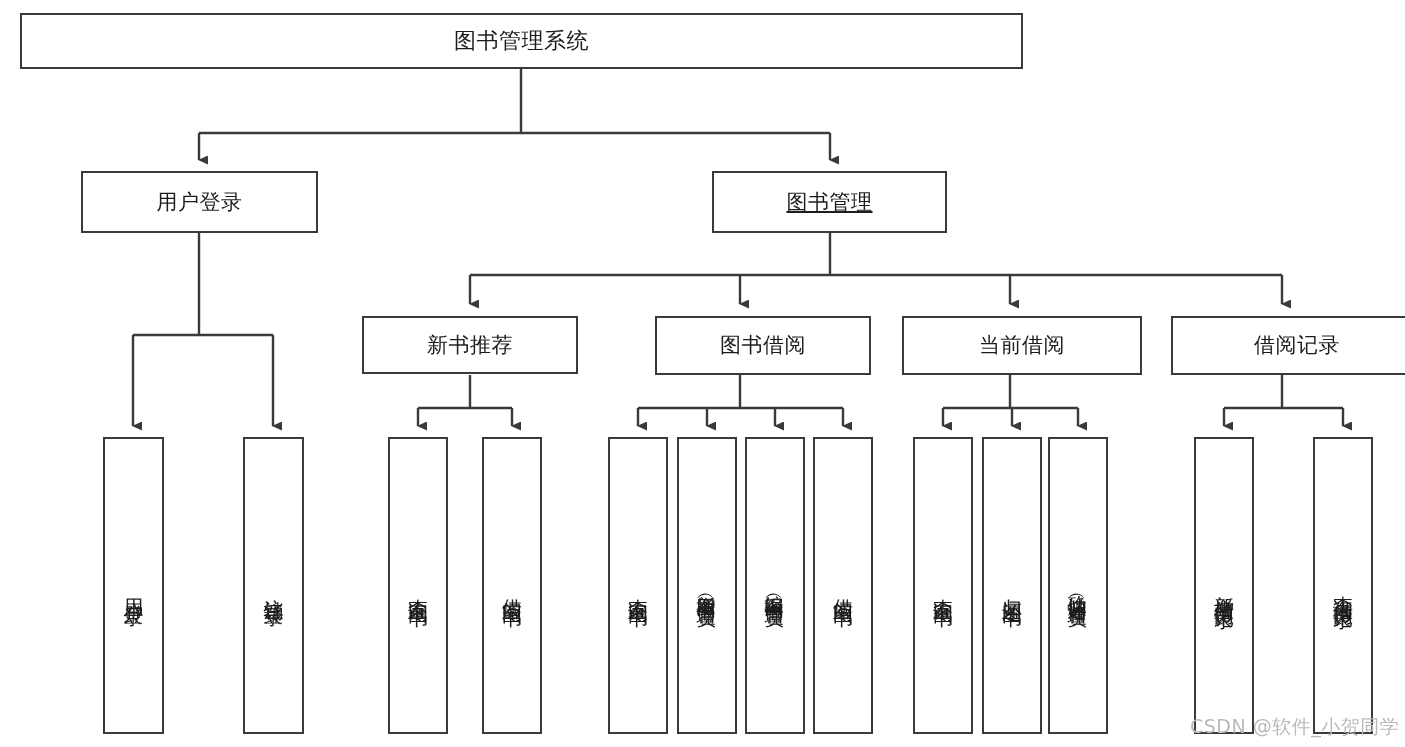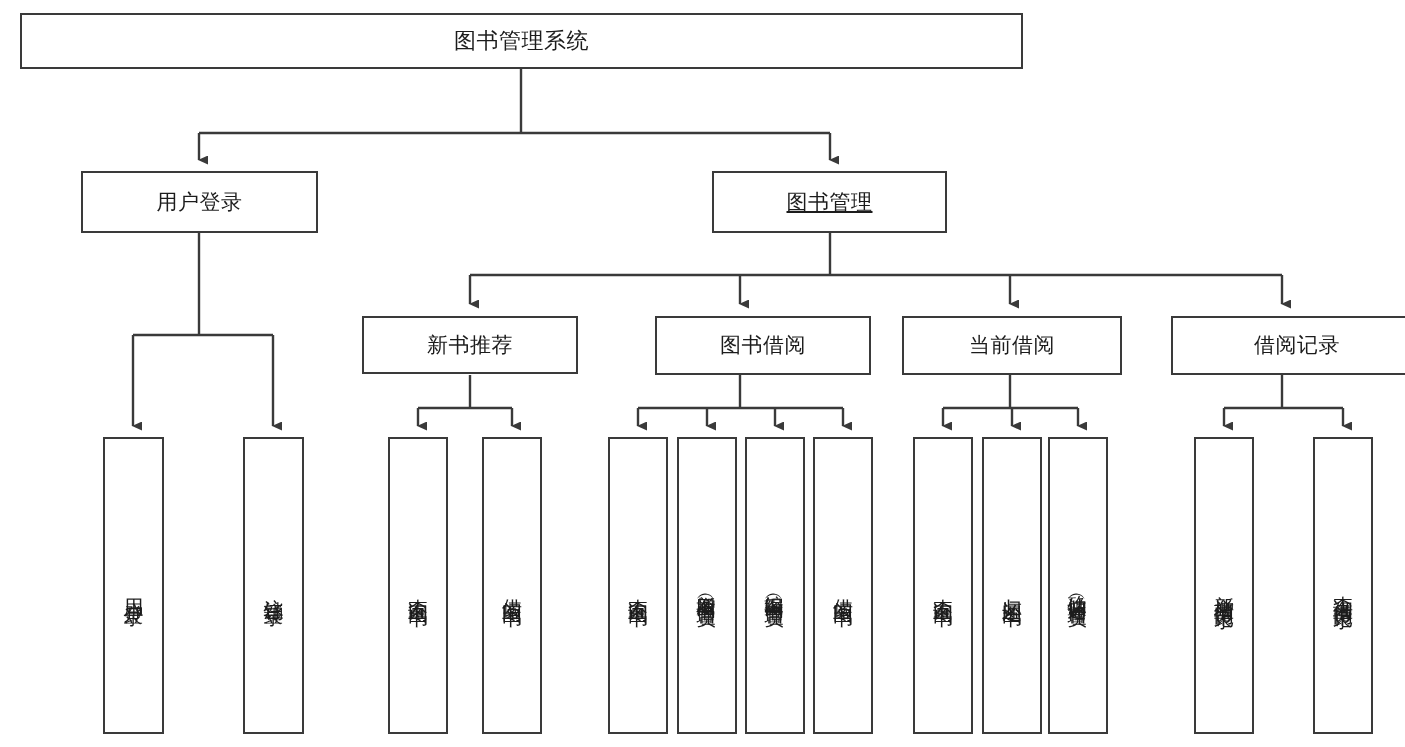--- a/index.html
+++ b/index.html
@@ -111,35 +111,36 @@
     </g>
   </svg>
 
   <div class="node root" style="left:20px;top:13px;width:1003px;height:56px;">图书管理系统</div>
 
   <div class="node level2" style="left:81px;top:171px;width:237px;height:62px;">用户登录</div>
   <div class="node level2" style="left:712px;top:171px;width:235px;height:62px;text-decoration:underline;">图书管理</div>
 
   <div class="node level3" style="left:362px;top:316px;width:216px;height:58px;">新书推荐</div>
   <div class="node level3" style="left:633px;top:316px;width:216px;height:59px;margin-left:22px;">图书借阅</div>
-  <div class="node level3" style="left:902px;top:316px;width:220px;height:59px;">当前借阅</div>
+  <div class="node level3" style="left:902px;top:316px;width:240px;height:59px;">当前借阅</div>
   <div class="node level3" style="left:1171px;top:316px;width:252px;height:59px;">借阅记录</div>
 
   <div class="node leaf" style="left:103px;top:437px;width:61px;height:297px;">用户登录</div>
   <div class="node leaf" style="left:243px;top:437px;width:61px;height:297px;">注销登录</div>
 
   <div class="node leaf" style="left:388px;top:437px;width:60px;height:297px;">查询图书</div>
   <div class="node leaf" style="left:482px;top:437px;width:60px;height:297px;">借阅图书</div>
 
   <div class="node leaf" style="left:608px;top:437px;width:60px;height:297px;">查询图书</div>
   <div class="node leaf tall" style="left:677px;top:437px;width:60px;height:297px;">新增图书（管理员）</div>
   <div class="node leaf tall" style="left:745px;top:437px;width:60px;height:297px;">编辑图书（管理员）</div>
   <div class="node leaf" style="left:813px;top:437px;width:60px;height:297px;">借阅图书</div>
 
   <div class="node leaf" style="left:913px;top:437px;width:60px;height:297px;">查询图书</div>
   <div class="node leaf" style="left:982px;top:437px;width:60px;height:297px;">归还图书</div>
   <div class="node leaf tall" style="left:1048px;top:437px;width:60px;height:297px;">确认归还（管理员）</div>
 
   <div class="node leaf" style="left:1194px;top:437px;width:60px;height:297px;">新增借阅记录</div>
   <div class="node leaf" style="left:1313px;top:437px;width:60px;height:297px;">查询借阅记录</div>
 
+  <div class="watermark" style="left:1190px;top:714px;">CSDN @软件_小贺同学</div>
 
 </div>
 
 </body></html>

